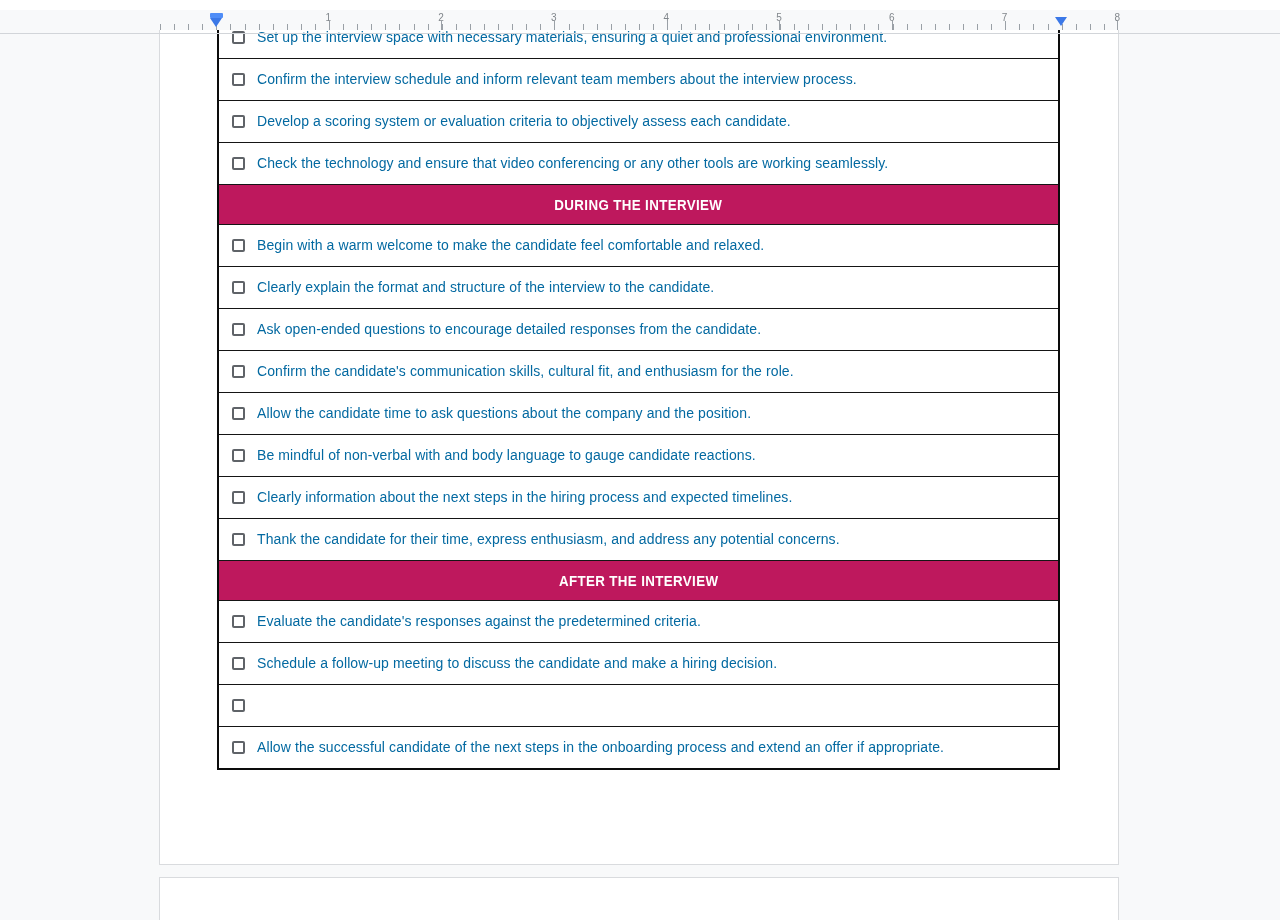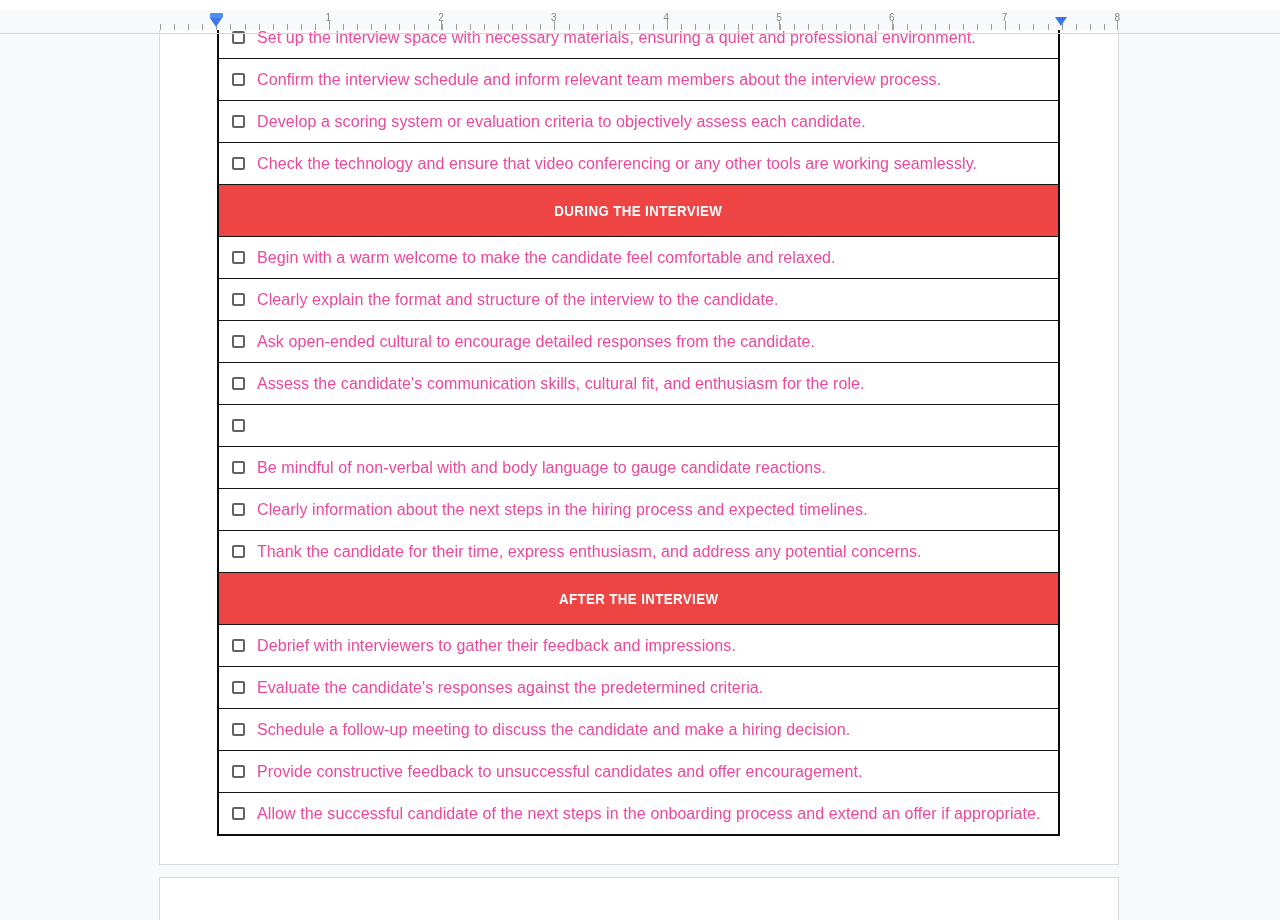--- a/index.html
+++ b/index.html
@@ -60,24 +60,24 @@
   table.checklist td { border: 1px solid #151515; padding: 0; }
   .cell-inner {
     display: flex; align-items: center; height: 41px; padding: 0 13px;
   }
   .checkbox {
     flex: none; width: 13px; height: 13px;
     border: 2px solid #5f6368; border-radius: 2px;
     margin-right: 12px; background: #ffffff;
   }
   .item-text {
-    font-size: 16px; color: #ec4899; letter-spacing: 0.1px;
+    font-size: 14px; color: #0369a1; letter-spacing: 0.1px;
     white-space: nowrap; line-height: 17px;
   }
-  td.header-cell { background: #ef4444; height: 52px; text-align: center; vertical-align: middle; }
+  td.header-cell { background: #be185d; height: 40px; text-align: center; vertical-align: middle; }
   .header-text {
     display: inline-block; color: #ffffff; font-weight: bold;
     font-size: 14.5px; letter-spacing: 0.4px; transform: scaleX(0.92);
     white-space: nowrap;
   }
 </style>
 </head>
 <body>
 
 <div class="page page-1"></div>
@@ -133,36 +133,37 @@
           <div class="cell-inner">
             <span class="checkbox"></span>
             <span class="item-text">Clearly explain the format and structure of the interview to the candidate.</span>
           </div>
         </td>
       </tr>
       <tr>
         <td>
           <div class="cell-inner">
             <span class="checkbox"></span>
-            <span class="item-text">Ask open-ended cultural to encourage detailed responses from the candidate.</span>
-          </div>
-        </td>
-      </tr>
-      <tr>
-        <td>
-          <div class="cell-inner">
-            <span class="checkbox"></span>
-            <span class="item-text">Assess the candidate's communication skills, cultural fit, and enthusiasm for the role.</span>
-          </div>
-        </td>
-      </tr>
-      <tr>
-        <td>
-          <div class="cell-inner">
-            <span class="checkbox"></span>
+            <span class="item-text">Ask open-ended questions to encourage detailed responses from the candidate.</span>
+          </div>
+        </td>
+      </tr>
+      <tr>
+        <td>
+          <div class="cell-inner">
+            <span class="checkbox"></span>
+            <span class="item-text">Confirm the candidate's communication skills, cultural fit, and enthusiasm for the role.</span>
+          </div>
+        </td>
+      </tr>
+      <tr>
+        <td>
+          <div class="cell-inner">
+            <span class="checkbox"></span>
+            <span class="item-text">Allow the candidate time to ask questions about the company and the position.</span>
           </div>
         </td>
       </tr>
       <tr>
         <td>
           <div class="cell-inner">
             <span class="checkbox"></span>
             <span class="item-text">Be mindful of non-verbal with and body language to gauge candidate reactions.</span>
           </div>
         </td>
@@ -183,45 +184,36 @@
           </div>
         </td>
       </tr>
       <tr>
         <td class="header-cell"><span class="header-text">AFTER THE INTERVIEW</span></td>
       </tr>
       <tr>
         <td>
           <div class="cell-inner">
             <span class="checkbox"></span>
-            <span class="item-text">Debrief with interviewers to gather their feedback and impressions.</span>
-          </div>
-        </td>
-      </tr>
-      <tr>
-        <td>
-          <div class="cell-inner">
-            <span class="checkbox"></span>
             <span class="item-text">Evaluate the candidate's responses against the predetermined criteria.</span>
           </div>
         </td>
       </tr>
       <tr>
         <td>
           <div class="cell-inner">
             <span class="checkbox"></span>
             <span class="item-text">Schedule a follow-up meeting to discuss the candidate and make a hiring decision.</span>
           </div>
         </td>
       </tr>
       <tr>
         <td>
           <div class="cell-inner">
             <span class="checkbox"></span>
-            <span class="item-text">Provide constructive feedback to unsuccessful candidates and offer encouragement.</span>
           </div>
         </td>
       </tr>
       <tr>
         <td>
           <div class="cell-inner">
             <span class="checkbox"></span>
             <span class="item-text">Allow the successful candidate of the next steps in the onboarding process and extend an offer if appropriate.</span>
           </div>
         </td>

